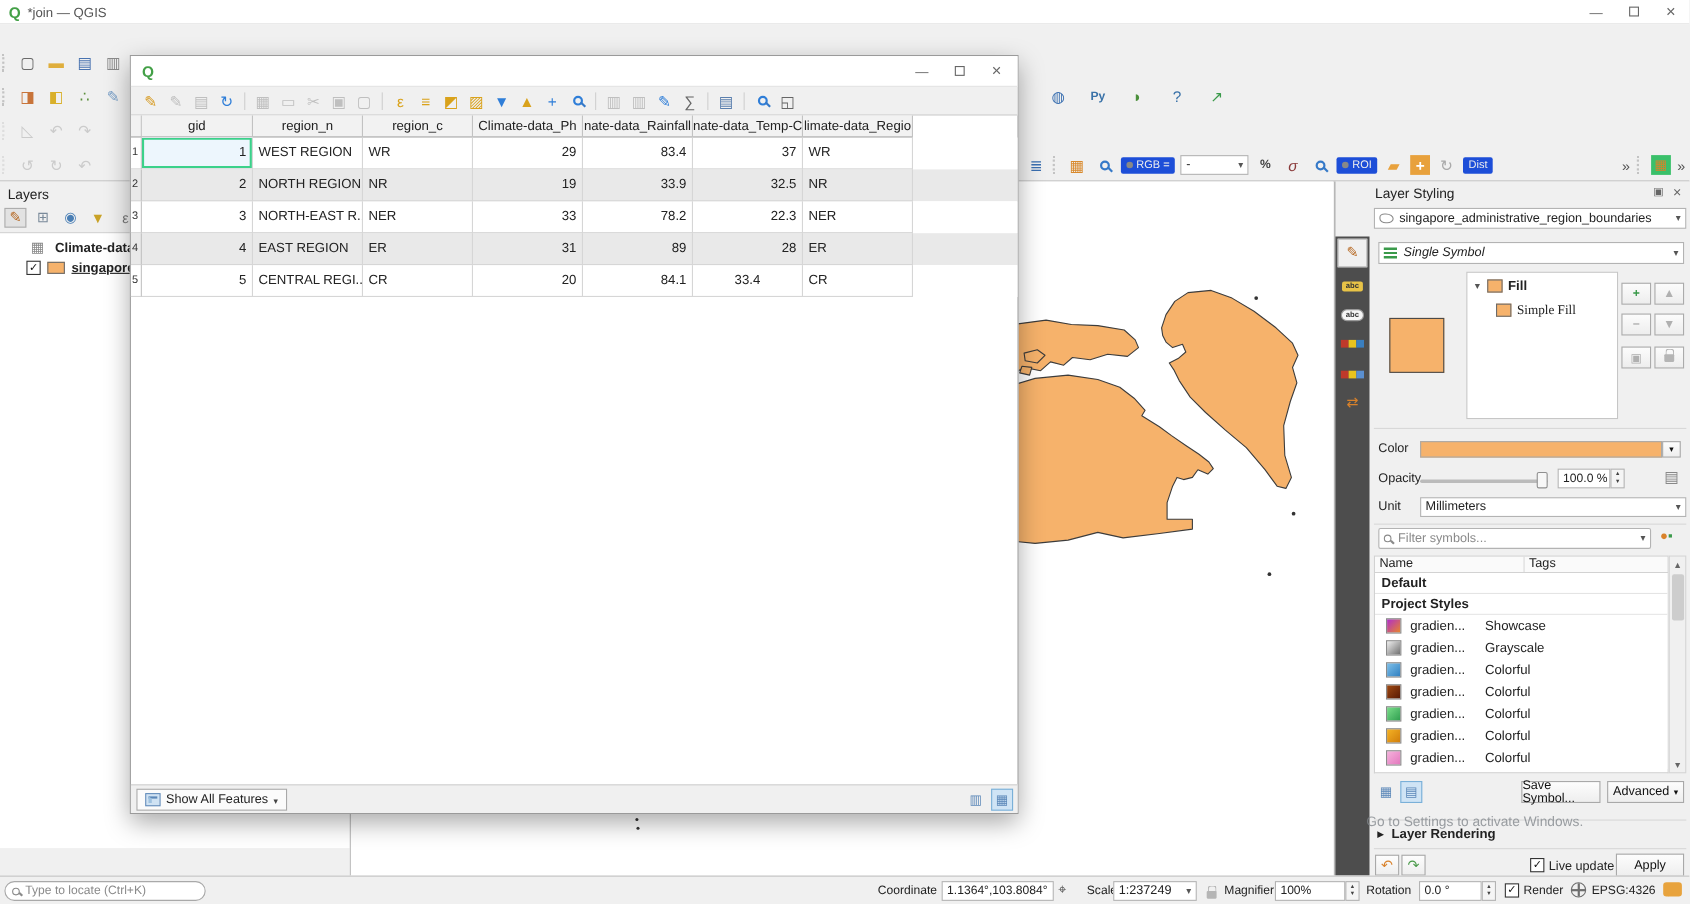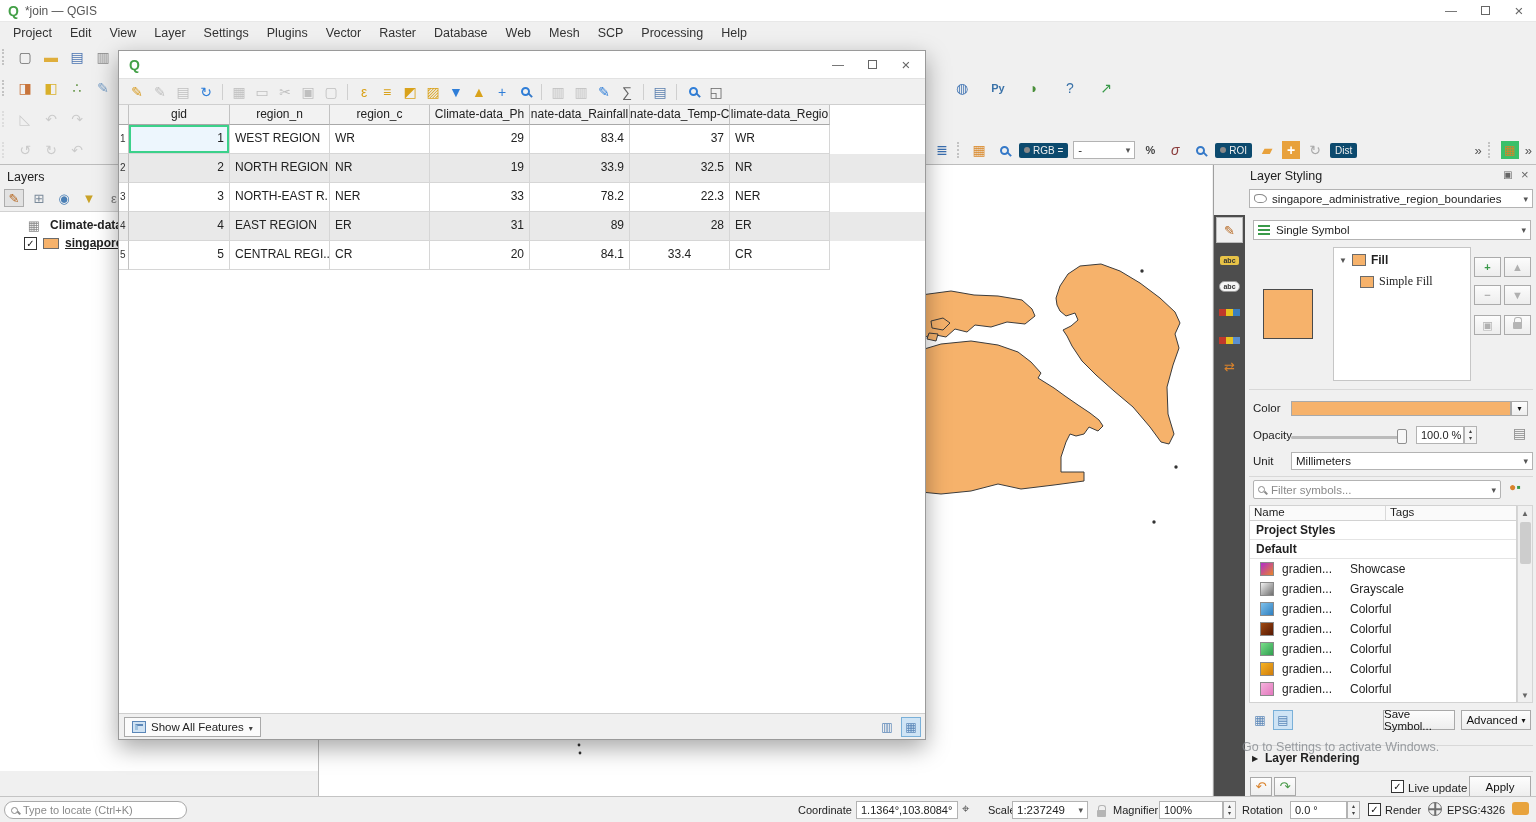--- a/index.html
+++ b/index.html
@@ -16,21 +16,21 @@
   .wc { width:34px; height:21px; display:flex; align-items:center; justify-content:center; color:#666; font-size:12px; }
   .maxbox { width:9px; height:9px; border:1px solid #666; display:inline-block; }
   .menubar { left:0; top:22px; width:1536px; height:22px; background:#f0f0f0; display:flex; align-items:center; padding-left:4px; }
   .menu-item { padding:3px 9px; font-size:12.5px; color:#333; }
   .toolbars { left:0; top:44px; width:1536px; height:121px; background:#f0f0f0; border-bottom:1px solid #bdbdbd; }
   .tbrow { position:absolute; display:flex; align-items:center; gap:6px; }
   .tb-ico { width:20px; height:20px; display:flex; align-items:center; justify-content:center; font-size:14px; line-height:1; }
   .dis { opacity:.42; }
   .grip { width:5px; height:16px; border-left:2px dotted #c3c3c3; margin-right:2px; }
   .tsep { width:1px; height:16px; background:#cfcfcf; margin:0 3px; }
-  .badge { background:#0c4a6e; color:#eee; font-size:10px; padding:2px 5px; border-radius:2px; display:flex; align-items:center; gap:3px;text-align:center; }
+  .badge { background:#1d4ed8; color:#eee; font-size:10px; padding:2px 5px; border-radius:2px; display:flex; align-items:center; gap:3px;text-align:center; }
   .badge i { width:6px; height:6px; border-radius:50%; background:#888; display:inline-block; }
   .mag { width:9px; height:9px; border:2px solid #3579c8; border-radius:50%; position:relative; }
   .mag::after { content:""; position:absolute; width:6px; height:2px; background:inherit; background:#3579c8; right:-5px; bottom:-2px; transform:rotate(45deg); }
   .combo { background:#fff; border:1px solid #b3b3b3; display:flex; align-items:center; font-size:11.5px; padding:0 4px; color:#222; }
   .combo .car { margin-left:auto; color:#555; font-size:9px; }
   .btn { border:1px solid #a9a9a9; background:linear-gradient(#fdfdfd,#eee); font-size:11.5px; display:flex; align-items:center; justify-content:center; color:#111; }
   .cb { width:13px; height:13px; background:#fff; border:1px solid #333; font-size:10px; font-weight:bold; display:flex; align-items:center; justify-content:center; color:#111; }
 
   
   .layers-panel { left:0; top:165px; width:318px; height:631px; background:#f0f0f0; }
@@ -118,36 +118,20 @@
     <span class="title-text">*join — QGIS</span>
     <span class="win-ctrls">
       <span class="wc">—</span>
       <span class="wc">
           <span class="maxbox"></span>
         </span>
       <span class="wc" style="font-size:15px;">×</span>
     </span>
   </div>
 
-  <div class="abs menubar">
-      <div class="menu-item">Project</div>
-      <div class="menu-item">Edit</div>
-      <div class="menu-item">View</div>
-      <div class="menu-item">Layer</div>
-      <div class="menu-item">Settings</div>
-      <div class="menu-item">Plugins</div>
-      <div class="menu-item">Vector</div>
-      <div class="menu-item">Raster</div>
-      <div class="menu-item">Database</div>
-      <div class="menu-item">Web</div>
-      <div class="menu-item">Mesh</div>
-      <div class="menu-item">SCP</div>
-      <div class="menu-item">Processing</div>
-      <div class="menu-item">Help</div>
-    </div>
 
   <div class="abs toolbars">
     <div class="tbrow" style="left:2px; top:3px;">
         <span class="grip"></span>
         <div class="tb-ico" style="color: rgb(107, 107, 107);">▢</div>
         <div class="tb-ico" style="color: rgb(223, 174, 60);">▬</div>
         <div class="tb-ico" style="color: rgb(73, 115, 176);">▤</div>
         <div class="tb-ico" style="color: rgb(138, 138, 138);">▥</div>
       </div>
     <div class="tbrow" style="left:2px; top:34px;">
@@ -289,21 +273,21 @@
       <div class="abs" style="left:5px; top:4px; font-size:12.5px;">Layer Styling</div>
       <span class="abs" style="left:258px; top:4px; color:#666; font-size:10px;">▣</span>
       <span class="abs" style="left:276px; top:2px; color:#666; font-size:13px;">×</span>
 
       <div class="abs combo" style="left:4px; top:24px; width:284px; height:19px; gap:5px;">
         <span style="width:13px; height:9px; border:1.5px solid #8a8a8a; border-radius:40% 60% 50% 50%;"></span>
         <span style="overflow:hidden; white-space:nowrap;">singapore_administrative_region_boundaries</span>
         <span class="car">▾</span>
       </div>
 
-      <div class="abs combo" style="left:8px; top:55px; width:278px; height:20px; gap:6px;">
+      <div class="abs combo" style="left:8px; top:55px; width:278px; height:20px; gap:6px;font-style:italic;">
         <span style="width:12px; height:10px; background:repeating-linear-gradient(#3a9a4a 0 2px, #fff 2px 4px);"></span>
         <span>Single Symbol</span>
         <span class="car">▾</span>
       </div>
 
       <div class="abs" style="left: 18px; top: 124px; width: 50px; height: 50px; border: 1px solid rgb(74, 74, 74); background: rgb(246, 178, 107);"></div>
 
       <div class="abs" style="left:88px; top:82px; width:138px; height:134px; background:#fff; border:1px solid #c6c6c6;">
         <div style="display:flex; align-items:center; gap:5px; padding:5px 0 0 5px;">
           <span style="font-size:8px; color:#555;">▼</span>
@@ -356,22 +340,22 @@
         <span style="color:#8a8a8a;">Filter symbols...</span>
         <span class="car">▾</span>
       </div>
       <span class="abs" style="left:264px; top:315px; font-size:12px;"><span style="color:#d9822b;">●</span><span style="color:#3a9a4a;">▪</span></span>
 
       <div class="abs" style="left:4px; top:340px; width:268px; height:16px; display:flex; background:#fafafa; border:1px solid #d2d2d2;">
         <span style="width:136px; padding-left:4px; border-right:1px solid #d9d9d9; font-size:11.5px;">Name</span>
         <span style="padding-left:4px; font-size:11.5px;">Tags</span>
       </div>
       <div class="abs" style="left:4px; top:356px; width:268px; height:182px; background:#fff; border:1px solid #d2d2d2; border-top:none; overflow:hidden;">
+          <div class="sym-group">Default</div>
           <div class="sym-group">Project Styles</div>
-          <div class="sym-group">Default</div>
           <div class="sym-row">
             <div class="sw" style="background: linear-gradient(135deg, rgb(176, 46, 204), rgb(232, 133, 42));"></div>
             <div class="sym-name">gradien...</div>
             <div class="sym-tag">Showcase</div>
           </div>
           <div class="sym-row">
             <div class="sw" style="background: linear-gradient(135deg, rgb(240, 240, 240), rgb(110, 110, 110));"></div>
             <div class="sym-name">gradien...</div>
             <div class="sym-tag">Grayscale</div>
           </div>

